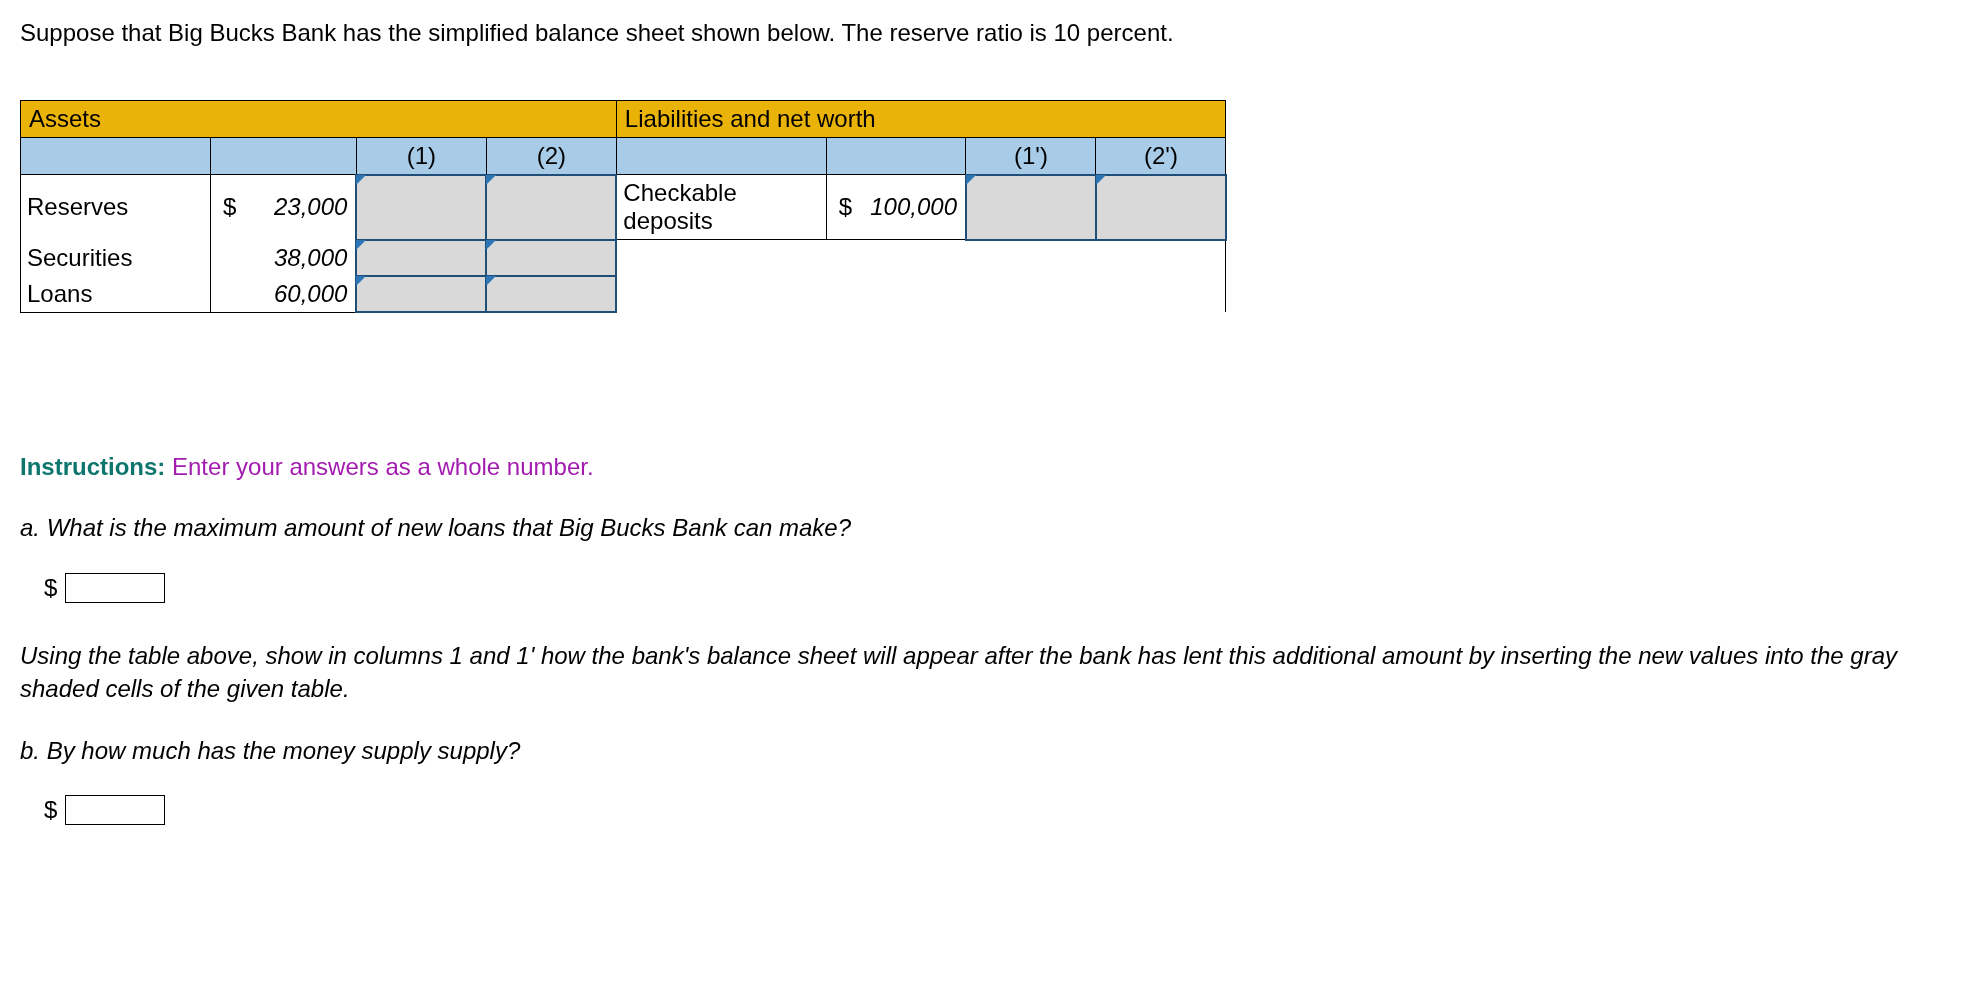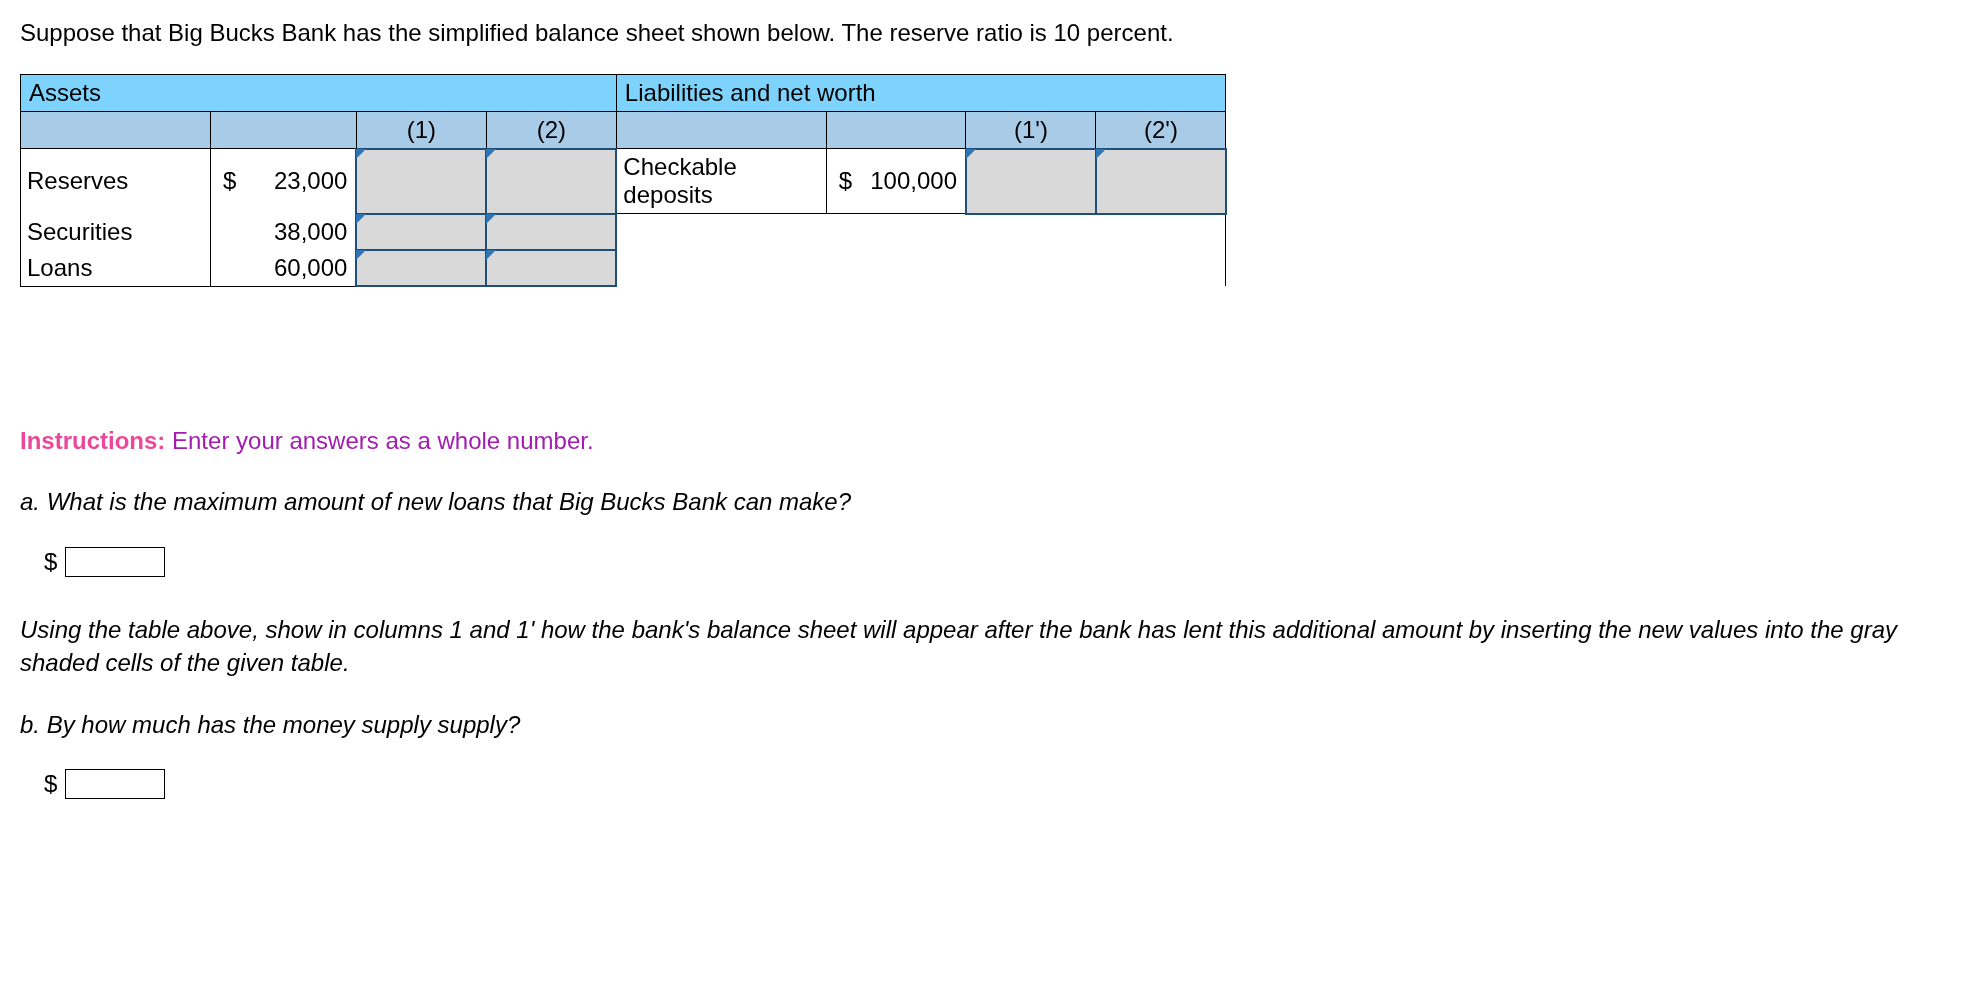--- a/index.html
+++ b/index.html
@@ -8,39 +8,39 @@
       padding: 0;
     }
     body {
       font-family: Arial, Helvetica, sans-serif;
       font-size: 24px;
       color: #000;
       padding: 16px 20px;
       background: #fff;
     }
     .intro {
-      margin-bottom: 24px;
+      margin-bottom: 50px;
       line-height: 1.4;
     }
     .table-container {
       margin-bottom: 140px;
     }
     table {
       border-collapse: collapse;
     }
     td, th {
       border: 1px solid #000;
       padding: 4px 8px;
       font-weight: normal;
       text-align: left;
       height: 34px;
       vertical-align: middle;
     }
     .header-blue {
-      background: #7dd3fc;
+      background: #eab308;
     }
     .sub-header {
       background: #a8cce8;
       text-align: center;
     }
     .input-cell {
       background: #d9d9d9;
       position: relative;
       padding: 0;
     }
@@ -71,21 +71,21 @@
       padding-left: 12px;
       padding-right: 10px;
     }
     .label-cell {
       padding-left: 6px;
     }
     .instructions {
       margin-bottom: 30px;
     }
     .instructions-label {
-      color: #ec4899;
+      color: #0f766e;
       font-weight: bold;
     }
     .instructions-text {
       color: #a21caf;
     }
     .question {
       margin-bottom: 28px;
       line-height: 1.4;
       font-style: italic;
     }
@@ -123,21 +123,21 @@
       border-right: 2px solid #1f4e79;
     }
     .left-border-heavy {
       border-left: 2px solid #1f4e79;
     }
     .bottom-border-heavy {
       border-bottom: 2px solid #1f4e79;
     }
     .nb-top { border-top: none; }
     .nb-bottom { border-bottom: none; }
-    .nb-left { border-left: none; }
+    .nb-left { border-left: none; font-style: italic; }
     .nb-right { border-right: none; }
     .white-cell { background: #fff; }
   </style>
 </head>
 <body>
 
 <div class="intro">Suppose that Big Bucks Bank has the simplified balance sheet shown below. The reserve ratio is 10 percent.</div>
 
 <div class="table-container">
 <table>

